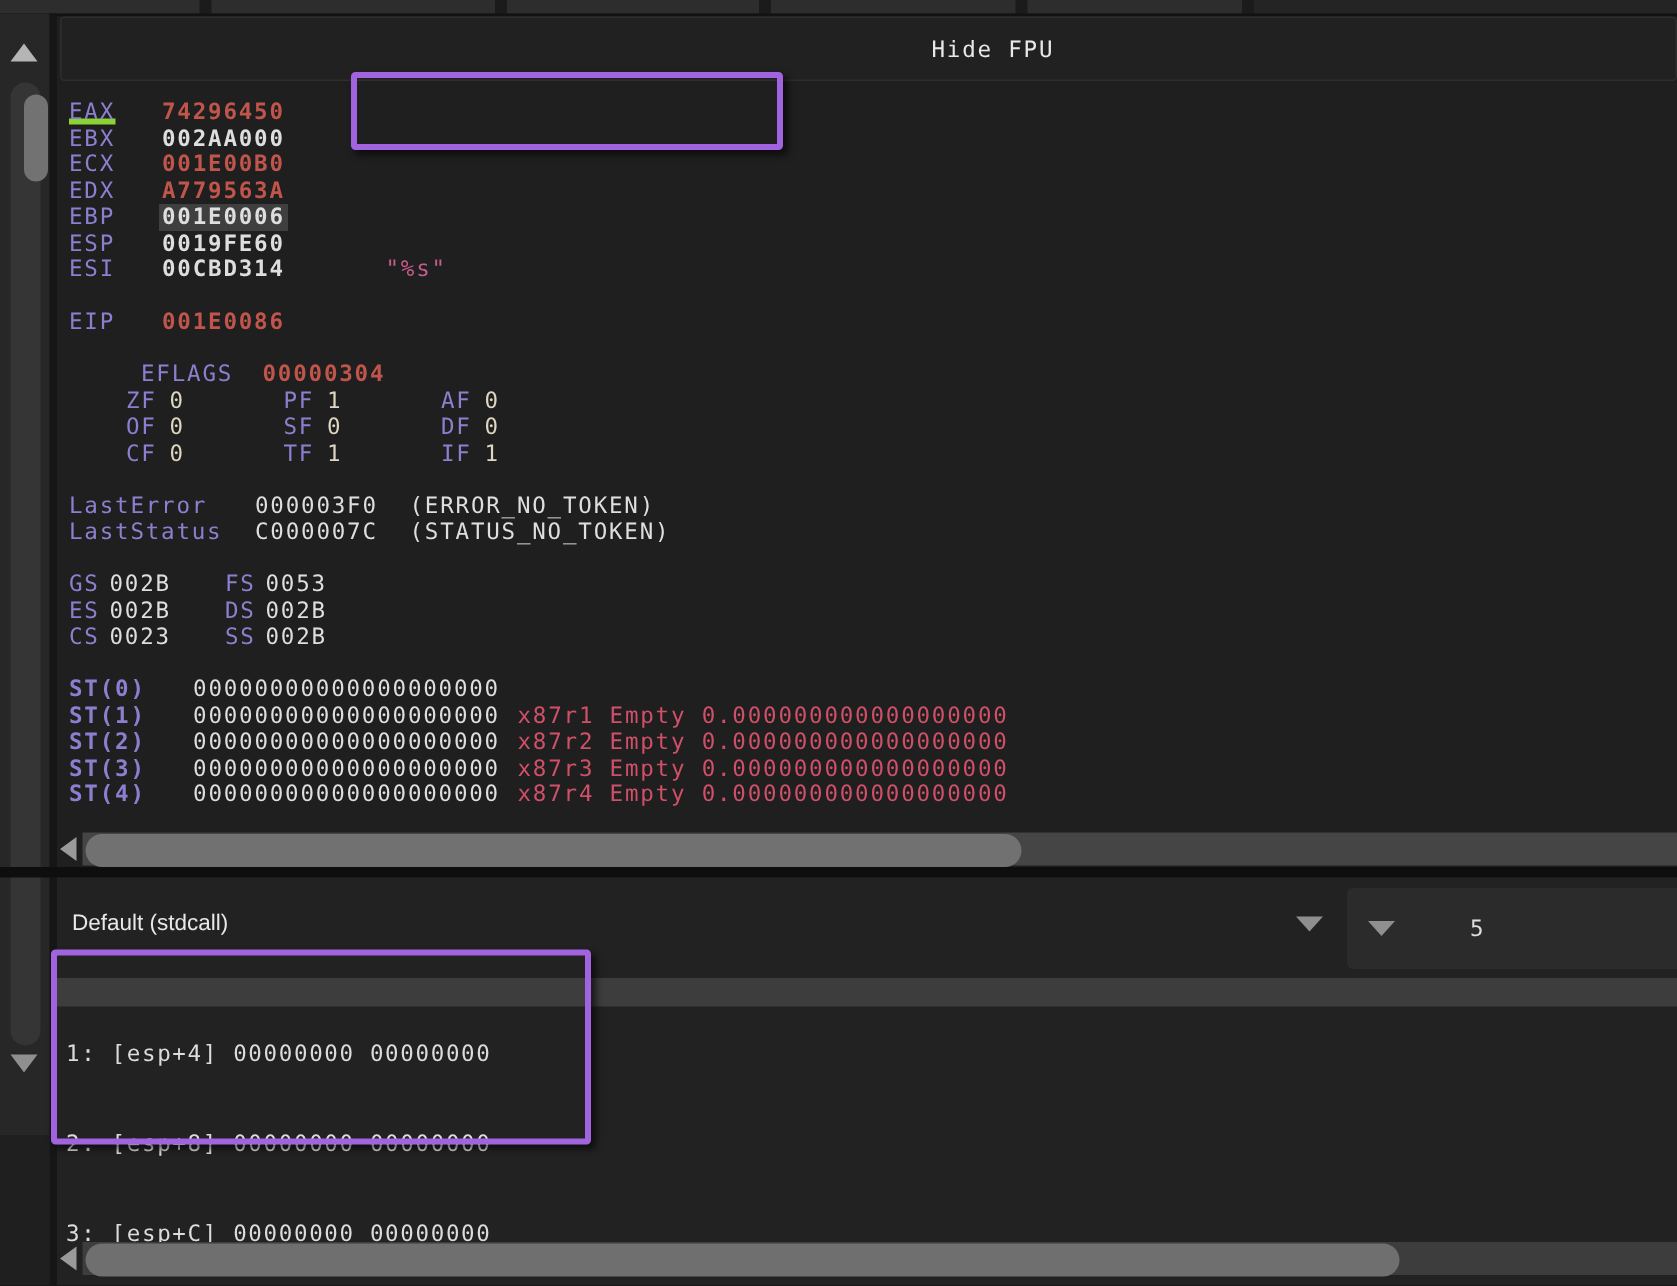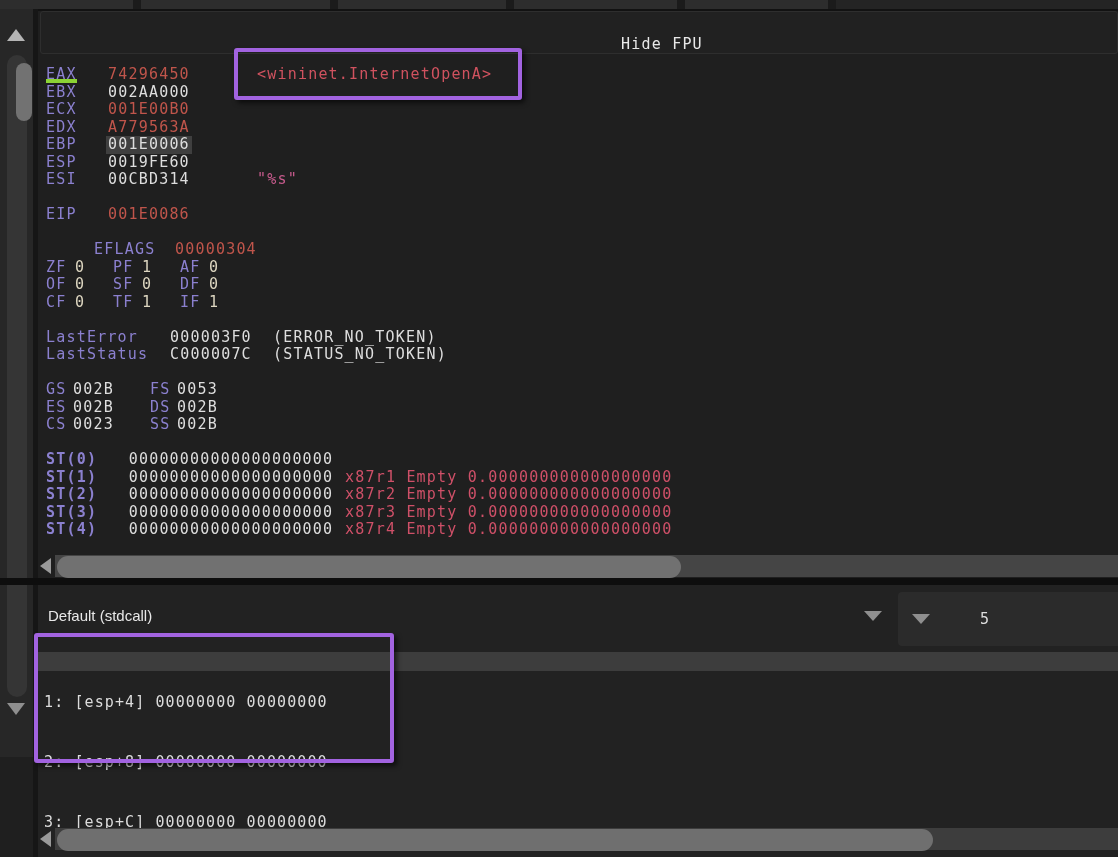--- a/index.html
+++ b/index.html
@@ -16,34 +16,34 @@
   .lowerleft{position:absolute;left:0;top:757px;width:33px;height:100px;background:#1f1f1f;}
   .tri{width:0;height:0;position:absolute;}
   .tri-up{border-left:9px solid transparent;border-right:9px solid transparent;border-bottom:12px solid #b5b5b5;left:7px;top:20px;}
   .tri-down{border-left:9px solid transparent;border-right:9px solid transparent;border-top:12px solid #8f8f8f;left:7px;top:694px;}
   .vtrack{position:absolute;left:7px;top:46px;width:20px;height:642px;background:#353535;border-radius:10px;}
   .vthumb{position:absolute;left:9px;top:54px;width:16px;height:58px;background:#727272;border-radius:8px;}
   
   .regpane{position:absolute;left:38px;top:11px;width:1080px;height:567px;background:#1f1f1f;}
   .fpuheader{position:absolute;left:2px;top:0;width:1076px;height:41px;background:#212121;
              border:1px solid #2e2e2e;border-radius:3px;}
-  .fpuheader span{position:absolute;left:580px;top:23px;font-size:15px;letter-spacing:1.2px;color:#e8e8e8;}
+  .fpuheader span{position:absolute;left:580px;top:12px;font-size:15px;letter-spacing:1.2px;color:#e8e8e8;}
   .regtext{position:absolute;left:8px;top:55px;width:1060px;height:486px;overflow:hidden;
            font-size:15px;line-height:17.5px;letter-spacing:1.2px;color:var(--value_white);}
   .rrow{display:flex;height:17.5px;white-space:pre;align-items:baseline;}
   .sp{height:17.5px;}
   .lbl{width:62px;color:var(--label_purple);flex:none;}
   .lblw{width:81px;color:var(--label_purple);flex:none;margin-left:48px;}
-  .val{width:149px;flex:none;}
+  .val{width:149px;flex:none;font-weight:bold;}
   .red{color:var(--red_value);}
   .sym{color:var(--symbol_red);}
   .strpink{color:var(--string_pink);}
   .sel{width:auto;padding:0 2px;margin-left:-2px;background:#3f3f3f;margin-right:65px;}
   .ulgreen{text-decoration:none;box-shadow:inset 0 -4px 0 0 var(--highlight_green);align-self:stretch;height:17px;}
-  .fl{width:29px;color:var(--label_purple);flex:none;}
+  .fl{width:29px;color:var(--label_purple);flex:none;margin-left:38px;}
   .fv{width:38px;color:var(--flag_cream);flex:none;}
   .sl{width:27px;color:var(--label_purple);flex:none;}
   .sv{width:77px;flex:none;}
   .lel{width:124px;color:var(--label_purple);flex:none;}
   .lev{width:103px;flex:none;}
   .stl{width:71px;color:var(--label_purple);flex:none;font-weight:bold;}
   .sthex{width:228px;flex:none;text-align:center;}
   .stred{color:var(--x87_red);white-space:pre;}
   
   .hscroll{position:absolute;height:24px;}
@@ -97,21 +97,20 @@
   <div class="regpane">
     <div class="fpuheader">
       <span>Hide FPU</span>
     </div>
 
     <div class="regtext">
 
       <div class="rrow">
         <span class="lbl"><span class="ulgreen">EAX</span></span>
         <span class="val red">74296450</span>
-        <span class="sym">&lt;wininet.InternetOpenA&gt;</span>
       </div>
       <div class="rrow">
         <span class="lbl">EBX</span>
         <span class="val">002AA000</span>
       </div>
       <div class="rrow">
         <span class="lbl">ECX</span>
         <span class="val red">001E00B0</span>
       </div>
       <div class="rrow">

